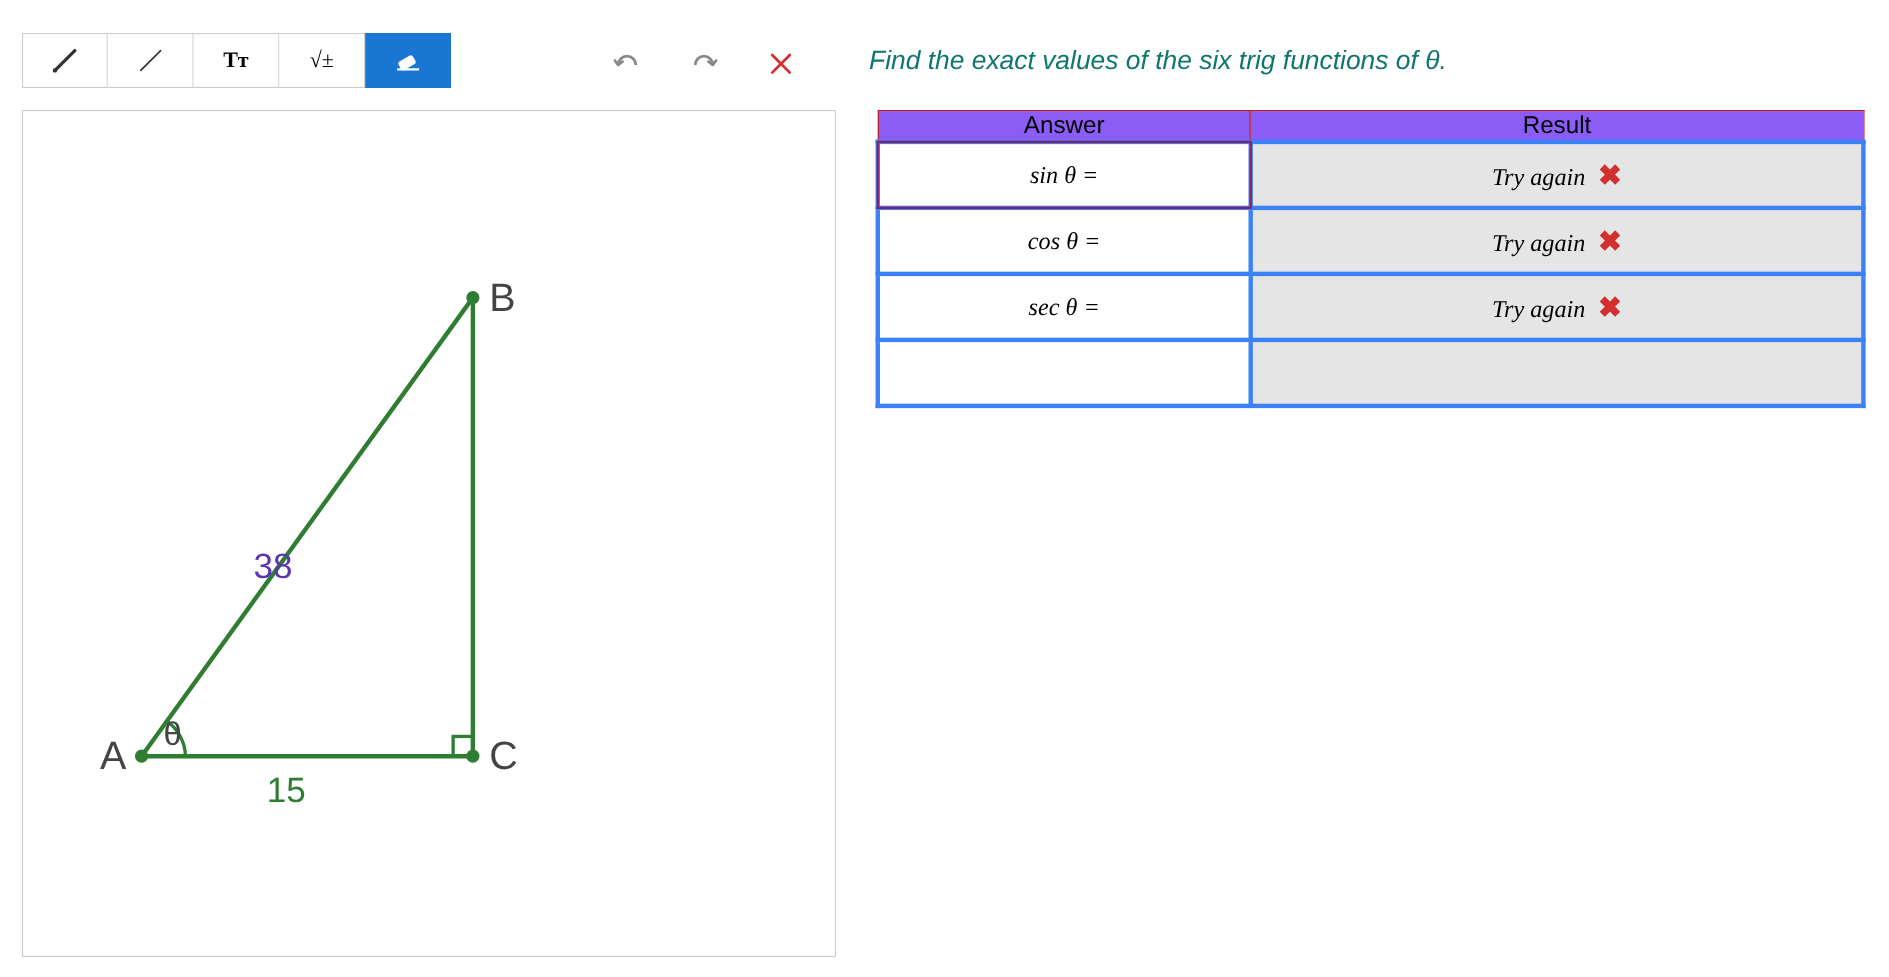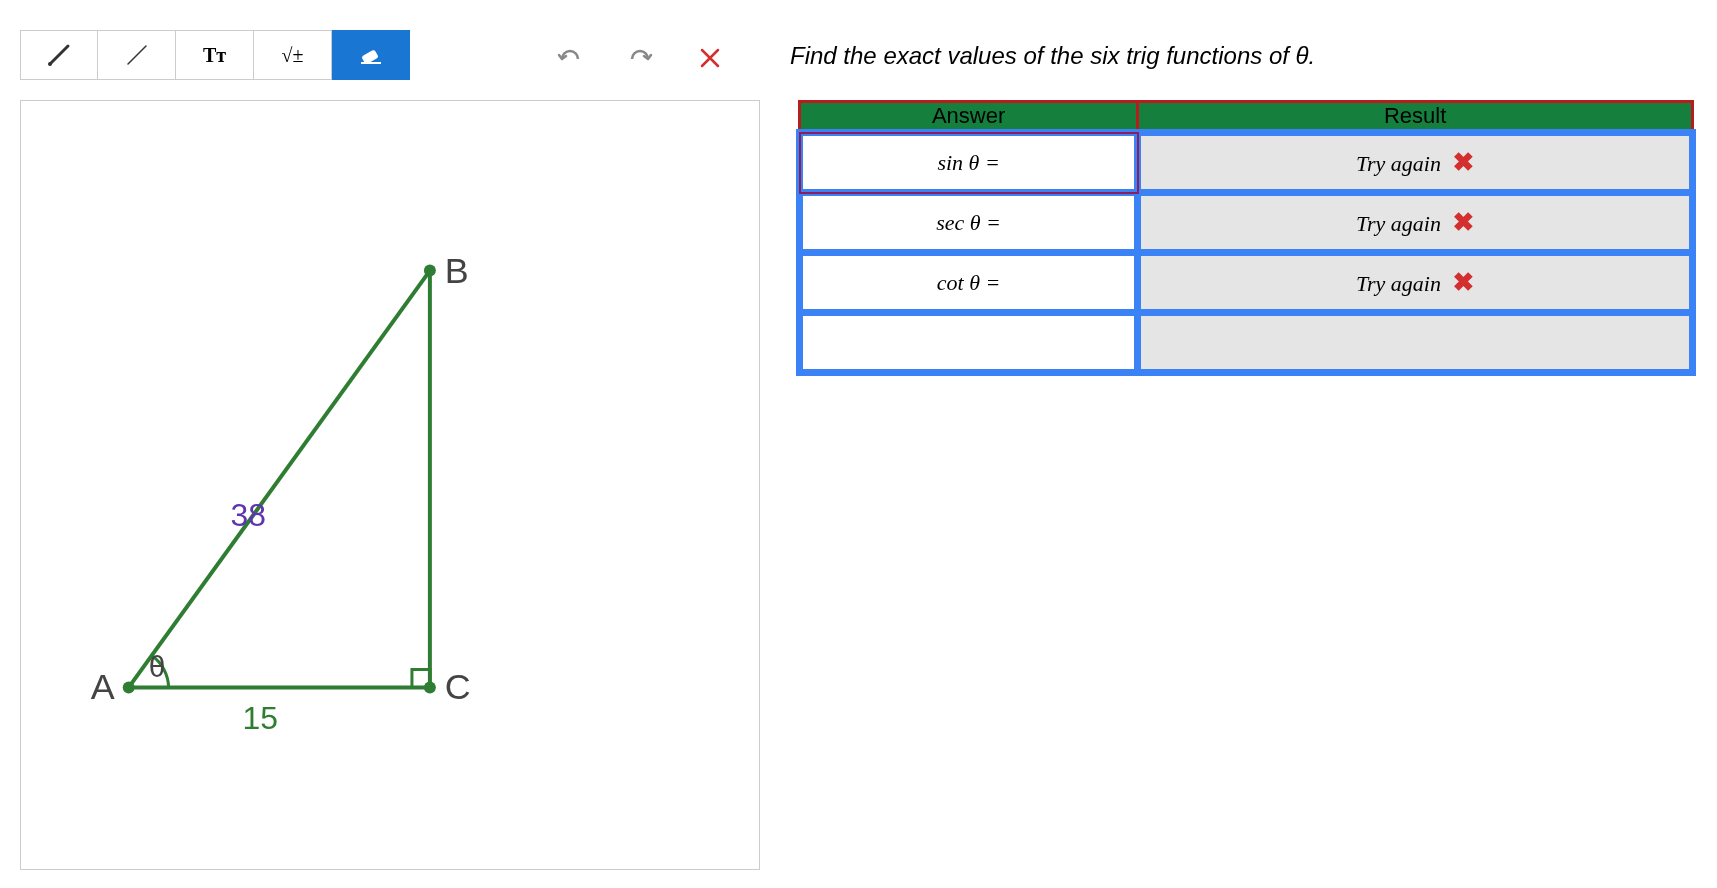--- a/index.html
+++ b/index.html
@@ -52,21 +52,21 @@
   cursor: pointer;
   color: #777;
   font-size: 24px;
 }
 .hist-btn.close { color: #d32f2f; }
 .prompt-text {
   position: absolute;
   top: 42px;
   left: 790px;
   font-style: italic;
-  color: #000000;
+  color: #0f766e;
   font-size: 24px;
   text-align: center;
 }
 .canvas-frame {
   position: absolute;
   top: 100px;
   left: 20px;
   width: 740px;
   height: 770px;
   border: 1px solid #ccc;
@@ -77,27 +77,27 @@
   height: 100%;
 }
 .answer-table {
   position: absolute;
   top: 100px;
   left: 796px;
   width: 900px;
   border-collapse: collapse;
 }
 .answer-table th {
-  background: #15803d;
+  background: #8b5cf6;
   font-weight: 400;
   font-size: 22px;
-  border: 3px solid #b91c1c;
+  border: 1px solid #b91c1c;
 }
 .answer-table td {
-  border: 7px solid #3b82f6;
+  border: 4px solid #3b82f6;
   padding: 0;
   text-align: center;
   font-size: 22px;
   height: 60px;
   margin-left: 28px;
 }
 .answer-cell {
   background: #fff;
   font-family: "Times New Roman", serif;
   font-style: normal;
@@ -197,25 +197,25 @@
       <th>Answer</th>
       <th>Result</th>
     </tr>
   </thead>
   <tbody id="answer-body">
       <tr>
         <td class="answer-cell selected"><span class="math-var">sin θ =</span></td>
         <td class="result-cell"><span>Try again </span><span class="result-x">✖</span></td>
       </tr>
       <tr>
+        <td class="answer-cell"><span class="math-var">cos θ =</span></td>
+        <td class="result-cell"><span>Try again </span><span class="result-x">✖</span></td>
+      </tr>
+      <tr>
         <td class="answer-cell"><span class="math-var">sec θ =</span></td>
         <td class="result-cell"><span>Try again </span><span class="result-x">✖</span></td>
       </tr>
       <tr>
-        <td class="answer-cell"><span class="math-var">cot θ =</span></td>
-        <td class="result-cell"><span>Try again </span><span class="result-x">✖</span></td>
-      </tr>
-      <tr>
         <td class="answer-cell"></td>
         <td class="result-cell"></td>
       </tr>
     </tbody>
 </table>
 
 </body></html>

